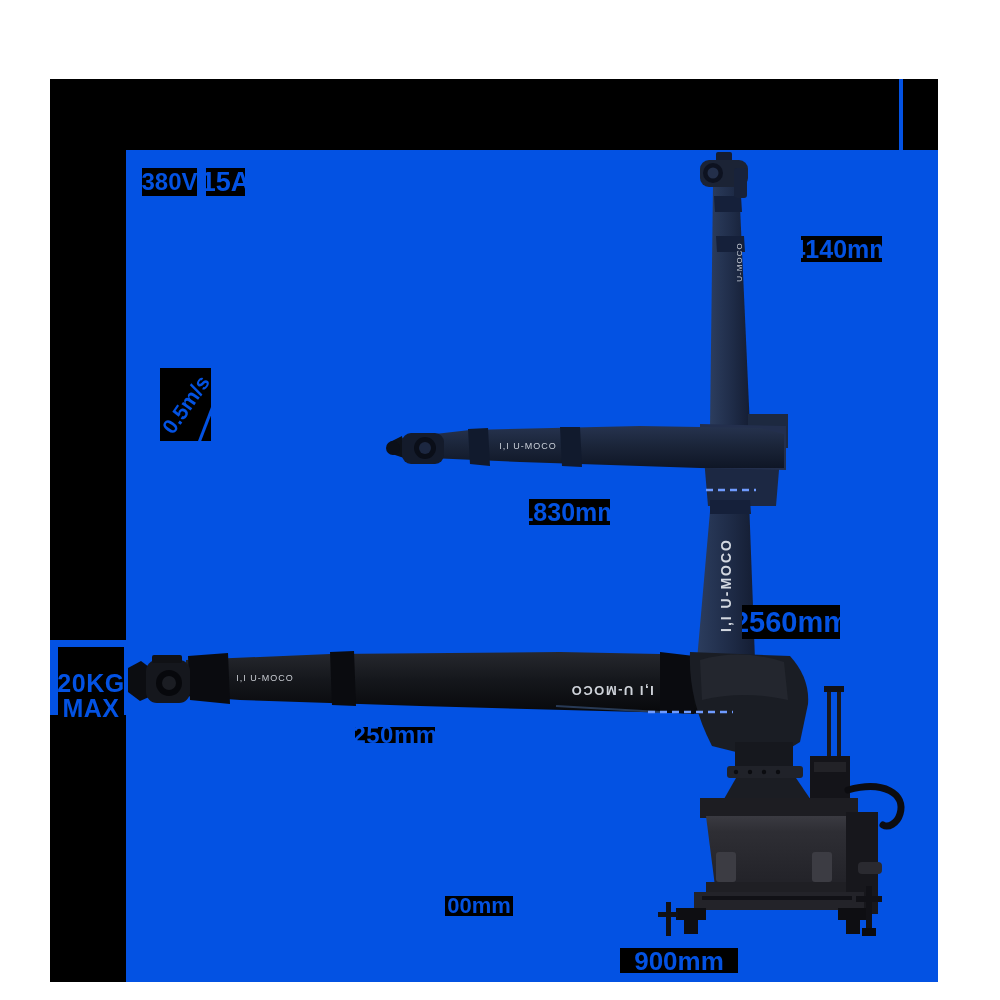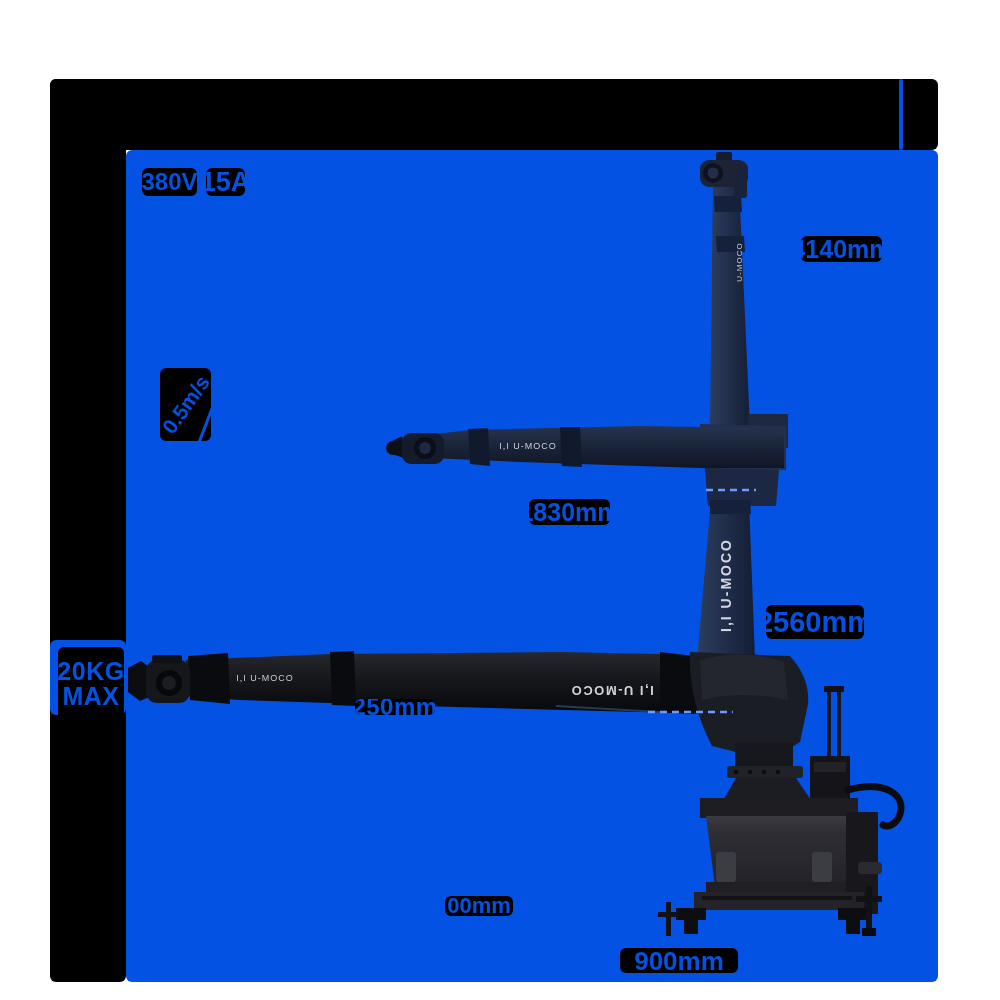--- a/index.html
+++ b/index.html
@@ -1,39 +1,39 @@
 <!DOCTYPE html>
 <html><head>
 <meta charset="utf-8">
 <style>
   html,body{margin:0;padding:0;background:#ffffff;}
   #stage{position:relative;width:1000px;height:1000px;background:#ffffff;overflow:hidden;
          font-family:"Liberation Sans",sans-serif;}
-  .abs{position:absolute;border-radius:6px;}
+  .abs{position:absolute;}
   
   #panel{left:126px;top:150px;width:812px;height:832px;background:#0352e3;}
   #band-top{left:50px;top:79px;width:888px;height:71px;background:#000;}
   #band-slit{left:849px;top:0;width:4px;height:71px;background:#0352e3;}
   #col-left{left:50px;top:79px;width:76px;height:903px;background:#000;}
   #payload-window{left:50px;top:640px;width:76px;height:75px;background:#0352e3;}
   
   .badge{background:#000;color:#0352e3;display:flex;align-items:center;justify-content:center;
          overflow:hidden;white-space:nowrap;font-weight:bold;line-height:1;}
   #b-voltage{left:142px;top:168px;width:55px;height:28px;font-size:24px;}
   #b-current{left:206px;top:168px;width:39px;height:28px;font-size:27px;}
   #b-height {left:801px;top:236px;width:81px;height:26px;font-size:25px;}
   #b-speed  {left:160px;top:368px;width:51px;height:73px;font-size:21px;position:absolute;}
   #b-speed span{display:block;transform:rotate(-55deg);}
   #speed-arrow{position:absolute;right:3px;bottom:-8px;width:3px;height:52px;background:#0352e3;
                transform:rotate(21deg);}
   #b-reach  {left:529px;top:499px;width:81px;height:26px;font-size:25px;}
-  #b-mast   {left:766px;top:605px;width:98px;height:34px;font-size:29px;}
+  #b-mast   {left:742px;top:605px;width:98px;height:34px;font-size:29px;}
   #b-payload{left:58px;top:647px;width:66px;height:74px;font-size:25px;flex-direction:column;
-             letter-spacing:.5px;}
-  #b-lowarm {left:355px;top:699px;width:80px;height:16px;font-size:24px;letter-spacing:.5px;}
+             letter-spacing:.5px;justify-content:flex-end;}
+  #b-lowarm {left:355px;top:727px;width:80px;height:16px;font-size:24px;letter-spacing:.5px;}
   #b-baseh  {left:445px;top:852px;width:68px;height:20px;font-size:22px;margin-top:44px;}
   #b-basel  {left:620px;top:948px;width:118px;height:25px;font-size:26px;text-align:center;}
   svg{position:absolute;left:0;top:0;pointer-events:none;}
   svg text{font-family:"Liberation Sans",sans-serif;}
 </style>
 </head>
 <body>
 
 <div id="stage">
 

